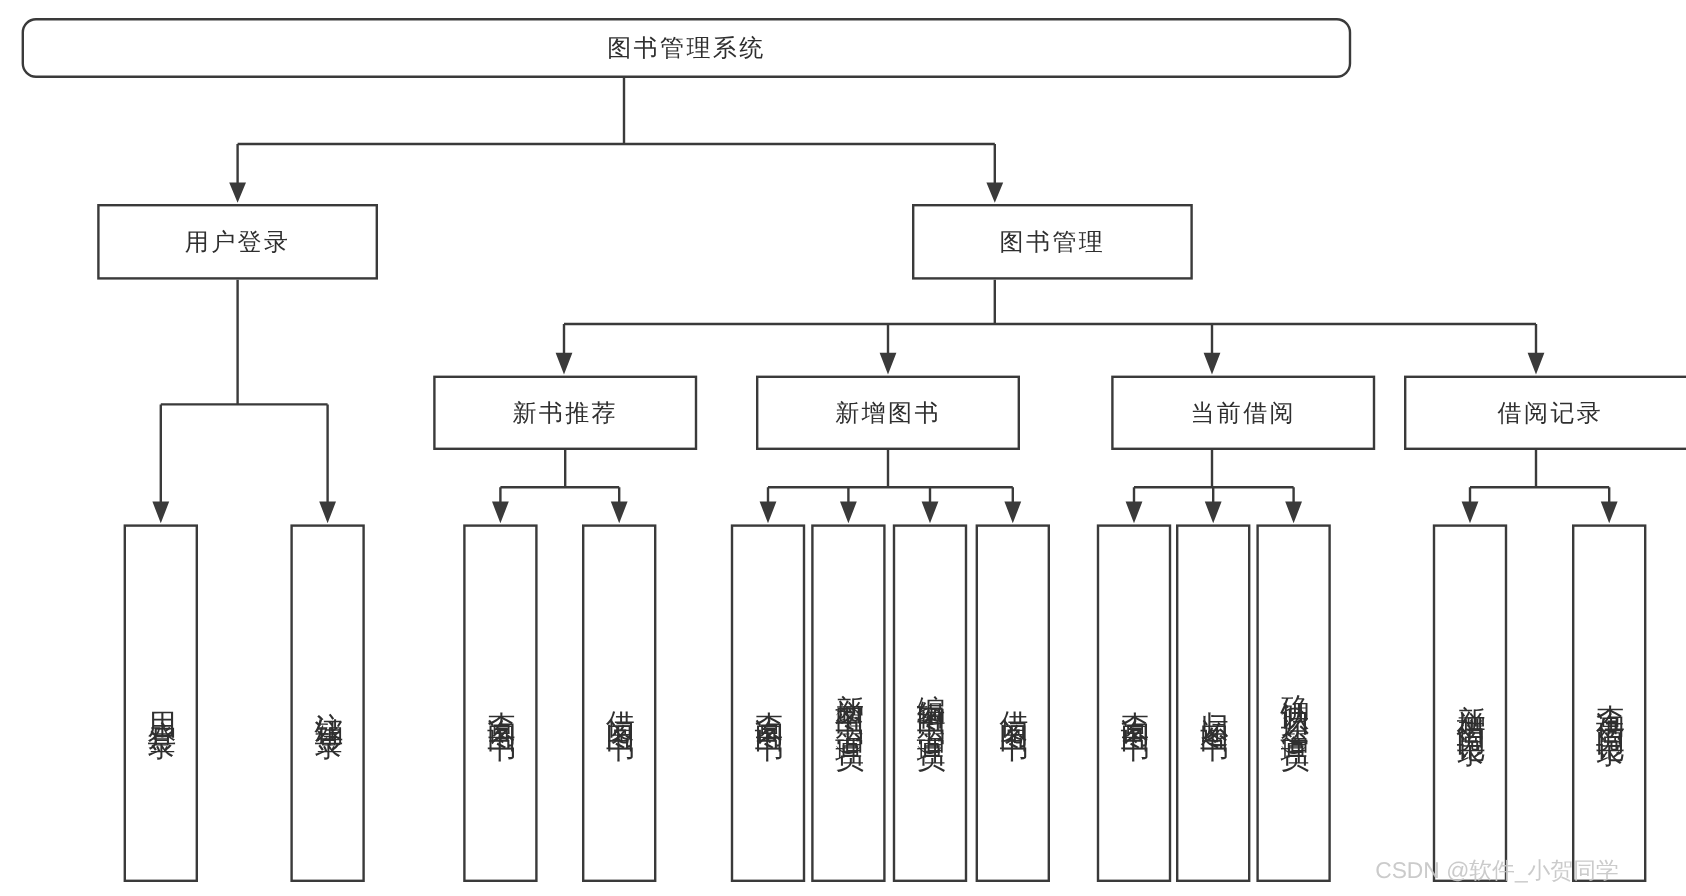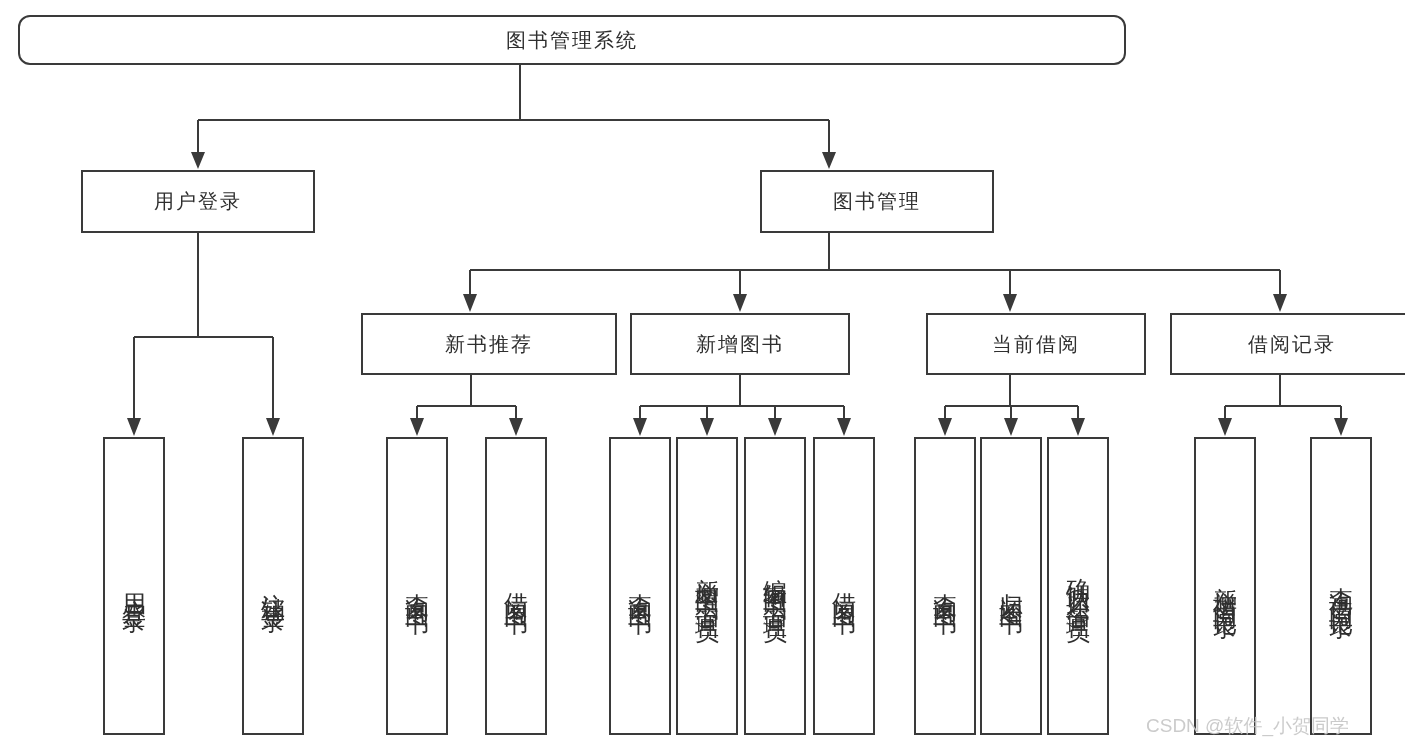--- a/index.html
+++ b/index.html
@@ -59,21 +59,21 @@
     <span class="hlabel">图书管理系统</span>
   </div>
 
   <div class="box" style="left:81px;top:170px;width:234px;height:63px;">
     <span class="hlabel">用户登录</span>
   </div>
   <div class="box" style="left:712px;top:170px;width:234px;height:63px;margin-left:48px;">
     <span class="hlabel">图书管理</span>
   </div>
 
-  <div class="box" style="left:361px;top:313px;width:256px;height:62px;">
+  <div class="box" style="left:361px;top:313px;width:220px;height:62px;">
     <span class="hlabel">新书推荐</span>
   </div>
   <div class="box" style="left:630px;top:313px;width:220px;height:62px;">
     <span class="hlabel">新增图书</span>
   </div>
   <div class="box" style="left:900px;top:313px;width:220px;height:62px;margin-left:26px;">
     <span class="hlabel">当前借阅</span>
   </div>
   <div class="box" style="left:1170px;top:313px;width:244px;height:62px;">
     <span class="hlabel">借阅记录</span>

